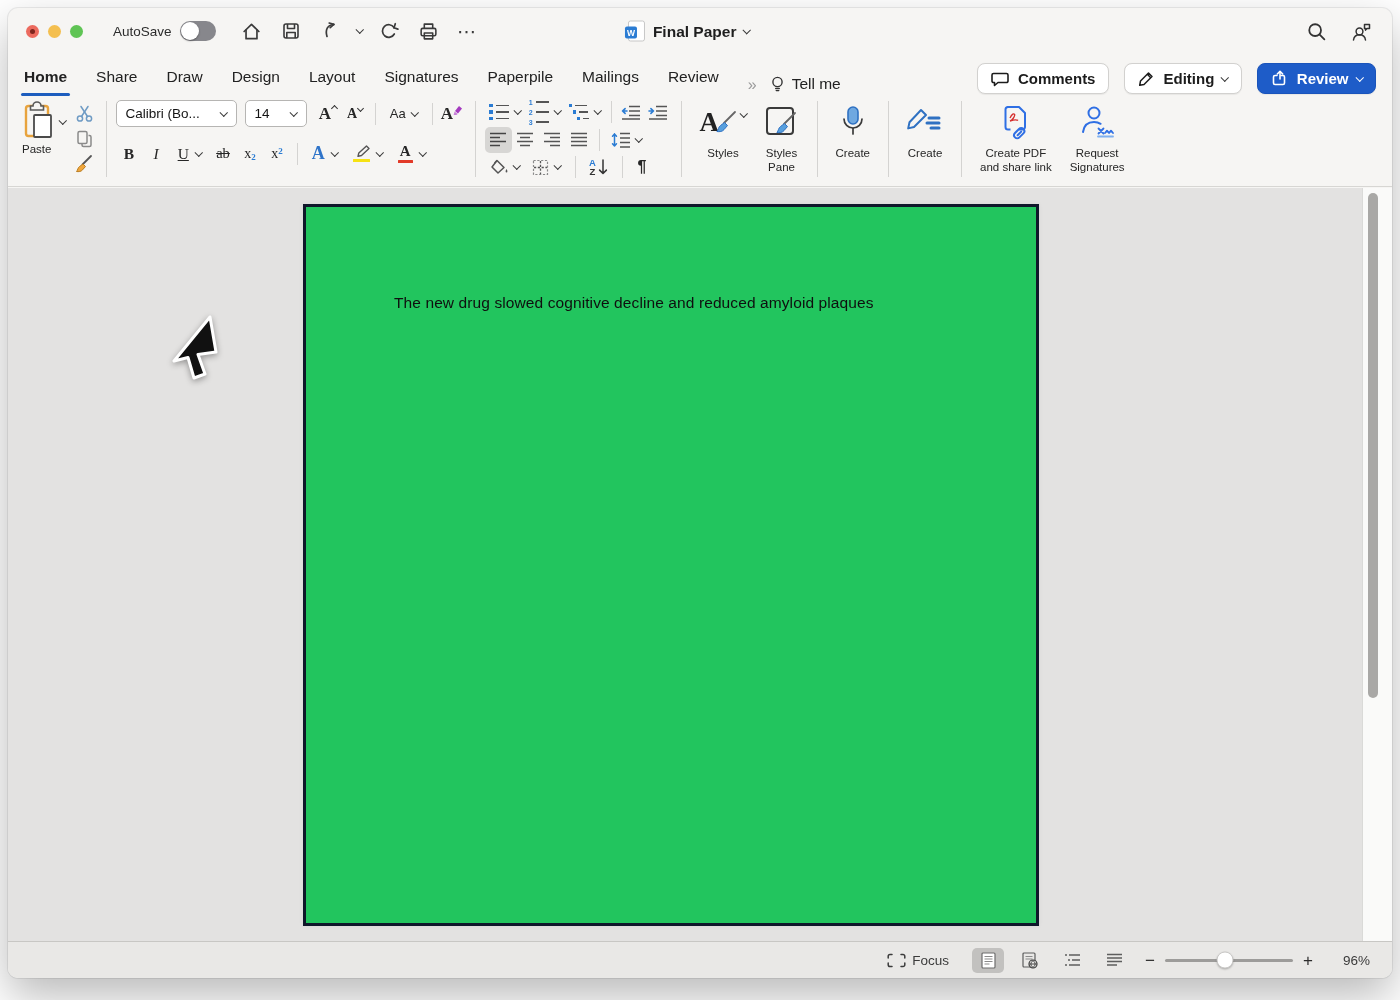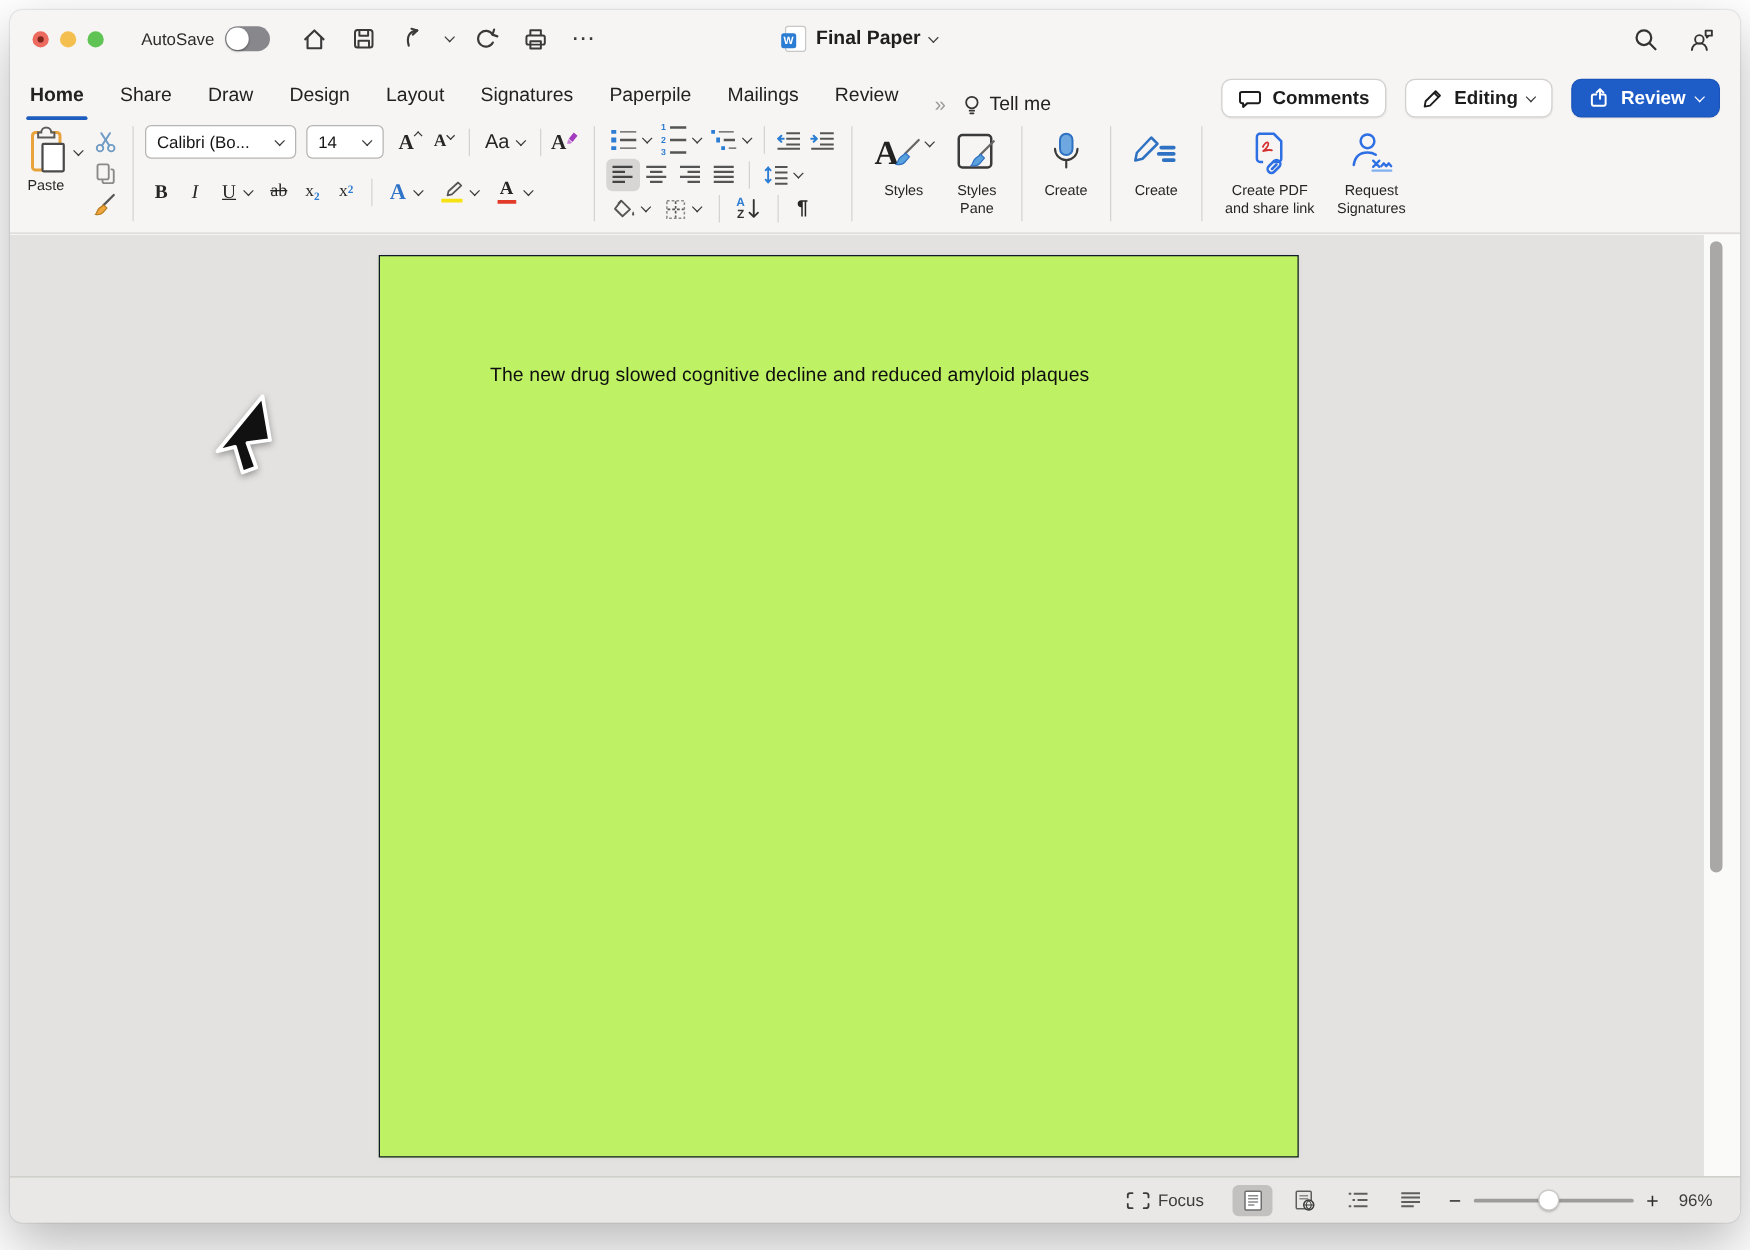--- a/index.html
+++ b/index.html
@@ -81,21 +81,21 @@
   .list-icon{display:flex;flex-direction:column;gap:3px}
   .lrow{display:flex;align-items:center;gap:3px}
   .ldot{width:3.5px;height:3.5px;background:#2b7cd3}
   .lnum{font-size:7px;color:#2b7cd3;font-weight:700;width:4px;line-height:1}
   .lline{height:1.8px;background:#555;width:13px}
   .stack-btn{display:flex;flex-direction:column;align-items:center;margin:0 9px;cursor:pointer}
   .icon-area{height:46px;display:flex;align-items:center;justify-content:center;gap:3px}
 
   
   .canvas{position:absolute;top:180px;left:0;right:0;bottom:37px;background:#e3e2e1}
-  .page{position:absolute;left:295px;top:16px;width:736px;height:722px;background:#bef264;border:1px solid #0f172a;
+  .page{position:absolute;left:295px;top:16px;width:736px;height:722px;background:#22c55e;border:3px solid #0f172a;
         box-shadow:0 0 5px rgba(0,0,0,.05);cursor:text}
   .page-text{position:absolute;left:88px;top:87px;font-size:15.5px;color:#0f0f0f;letter-spacing:.1px}
   .scrollzone{position:absolute;right:0;top:0;bottom:0;width:30px;background:#fafaf9;border-left:1px solid #dadad8}
   .thumb{position:absolute;left:5px;top:5px;width:10px;height:505px;border-radius:6px;background:#a9a8a6;cursor:grab}
   .cursor-arrow{position:absolute;left:164px;top:126px;filter:drop-shadow(0 2px 3px rgba(0,0,0,.35))}
 
   
   .statusbar{position:absolute;left:0;right:0;bottom:0;height:37px;background:#e9e8e6;border-top:1px solid #c8c7c4;
              display:flex;align-items:center;padding:0 22px;font-size:13.5px;color:#3b3b3b}
   .sb-left{display:flex;align-items:center;gap:30px}
@@ -299,21 +299,21 @@
         <div class="tbtn">
             <span class="gA">A</span>
             <span class="caret-up"></span>
           </div>
         <div class="tbtn">
             <span class="gA" style="font-size:14px">A</span>
             <span class="caret-dn"></span>
           </div>
         <div class="vd"></div>
         <div class="tbtn" style="min-width:44px">
-            <span style="font-size:16px">Aa</span>
+            <span style="font-size:13px">Aa</span>
             <span class="chev sm" style="margin-left:6px"></span>
           </div>
         <div class="vd"></div>
         <div class="tbtn">
           <span class="gA">A</span>
           <svg width="12" height="12" viewBox="0 0 12 12" style="margin:-8px 0 0 -2px">
               <path d="M4 7 l4 -5 3 2.5 -4 5 z" fill="#a43bbf"></path>
               <path d="M3.6 7.4 l3 2.6 -1.2 1 H2.6 z" fill="#c77fd8"></path>
             </svg>
         </div>
@@ -626,18 +626,18 @@
               <path d="M1 1.5 h15 M1 5 h15 M1 8.5 h15 M1 12 h10" stroke="#5e5e5e" stroke-width="1.6"></path>
             </svg>
         </div>
       </div>
       <div class="zoomer">
         <span class="zsym">−</span>
         <div class="slider">
           <div class="sknob"></div>
         </div>
         <span class="zsym">+</span>
-        <span style="margin-left:6px">96%</span>
+        <span style="margin-left:20px">96%</span>
       </div>
     </div>
   </div>
 
 </div>
 
 </body></html>

